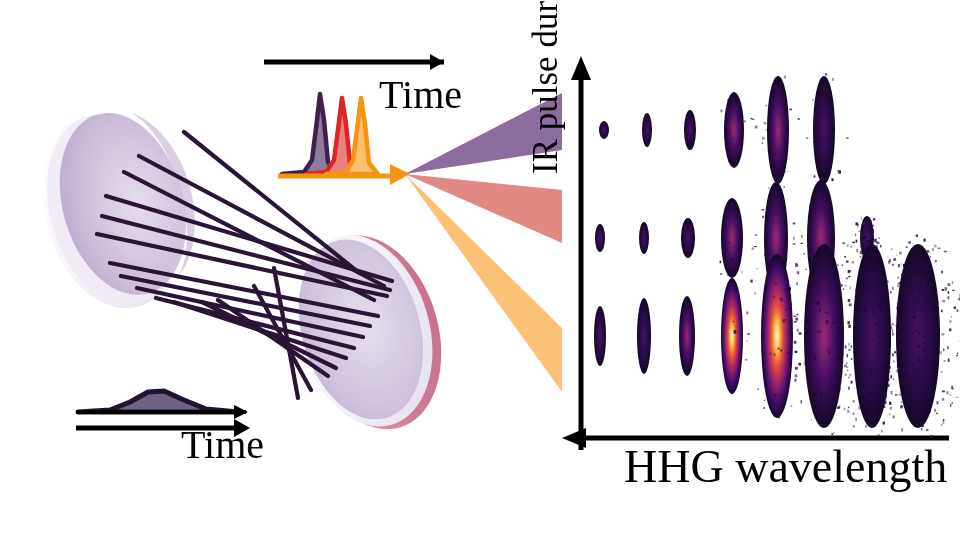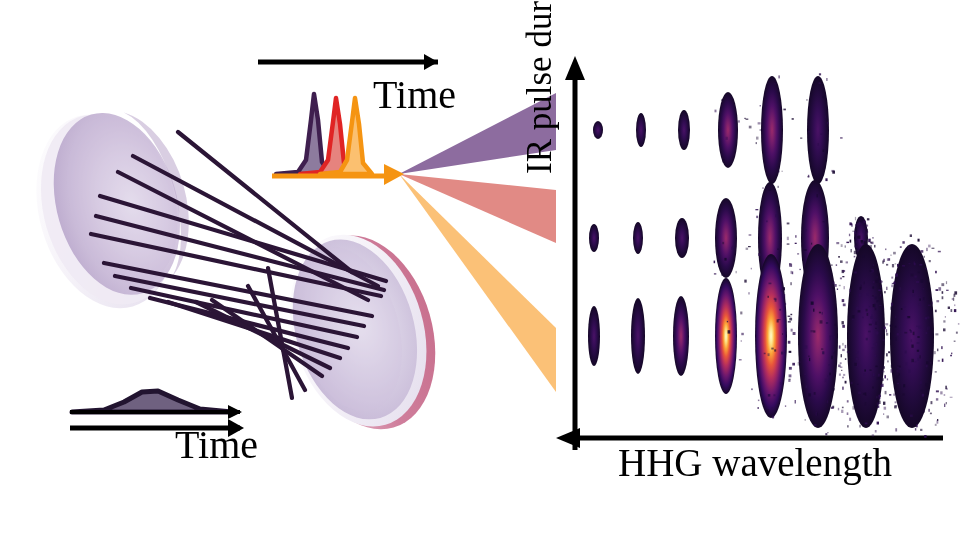--- a/index.html
+++ b/index.html
@@ -1,23 +1,23 @@
 <!DOCTYPE html>
 <html><head>
 <meta charset="utf-8">
 <style>
   html,body{margin:0;padding:0;background:#fff;}
   body{width:960px;height:540px;position:relative;overflow:hidden;
        font-family:"Liberation Serif", serif;}
-  #stage{position:absolute;left:0;top:0;width:912px;height:540px;}
+  #stage{position:absolute;left:6px;top:0;width:912px;height:540px;}
   svg.layer{position:absolute;left:0;top:0;width:960px;height:540px;overflow:visible;}
   .txt{position:absolute;color:#000;font-family:"Liberation Serif", serif;white-space:nowrap;}
   #time-top{left:373px;top:71px;font-size:40px;}
   #time-bottom{left:175px;top:421px;font-size:40px;}
-  #xlabel{left:618px;top:440px;font-size:39px;text-align:center;}
+  #xlabel{left:618px;top:440px;font-size:46px;text-align:center;}
   #ylabel{left:520px;top:174px;font-size:35px;transform-origin:0 0;transform:rotate(-90deg);}
 </style>
 </head>
 <body>
 
 <div id="stage">
 
   <svg class="layer" id="optics-layer" viewBox="0 0 960 540">
     <defs>
       <radialGradient id="mirrorGrad" cx="62%" cy="52%" r="62%">

